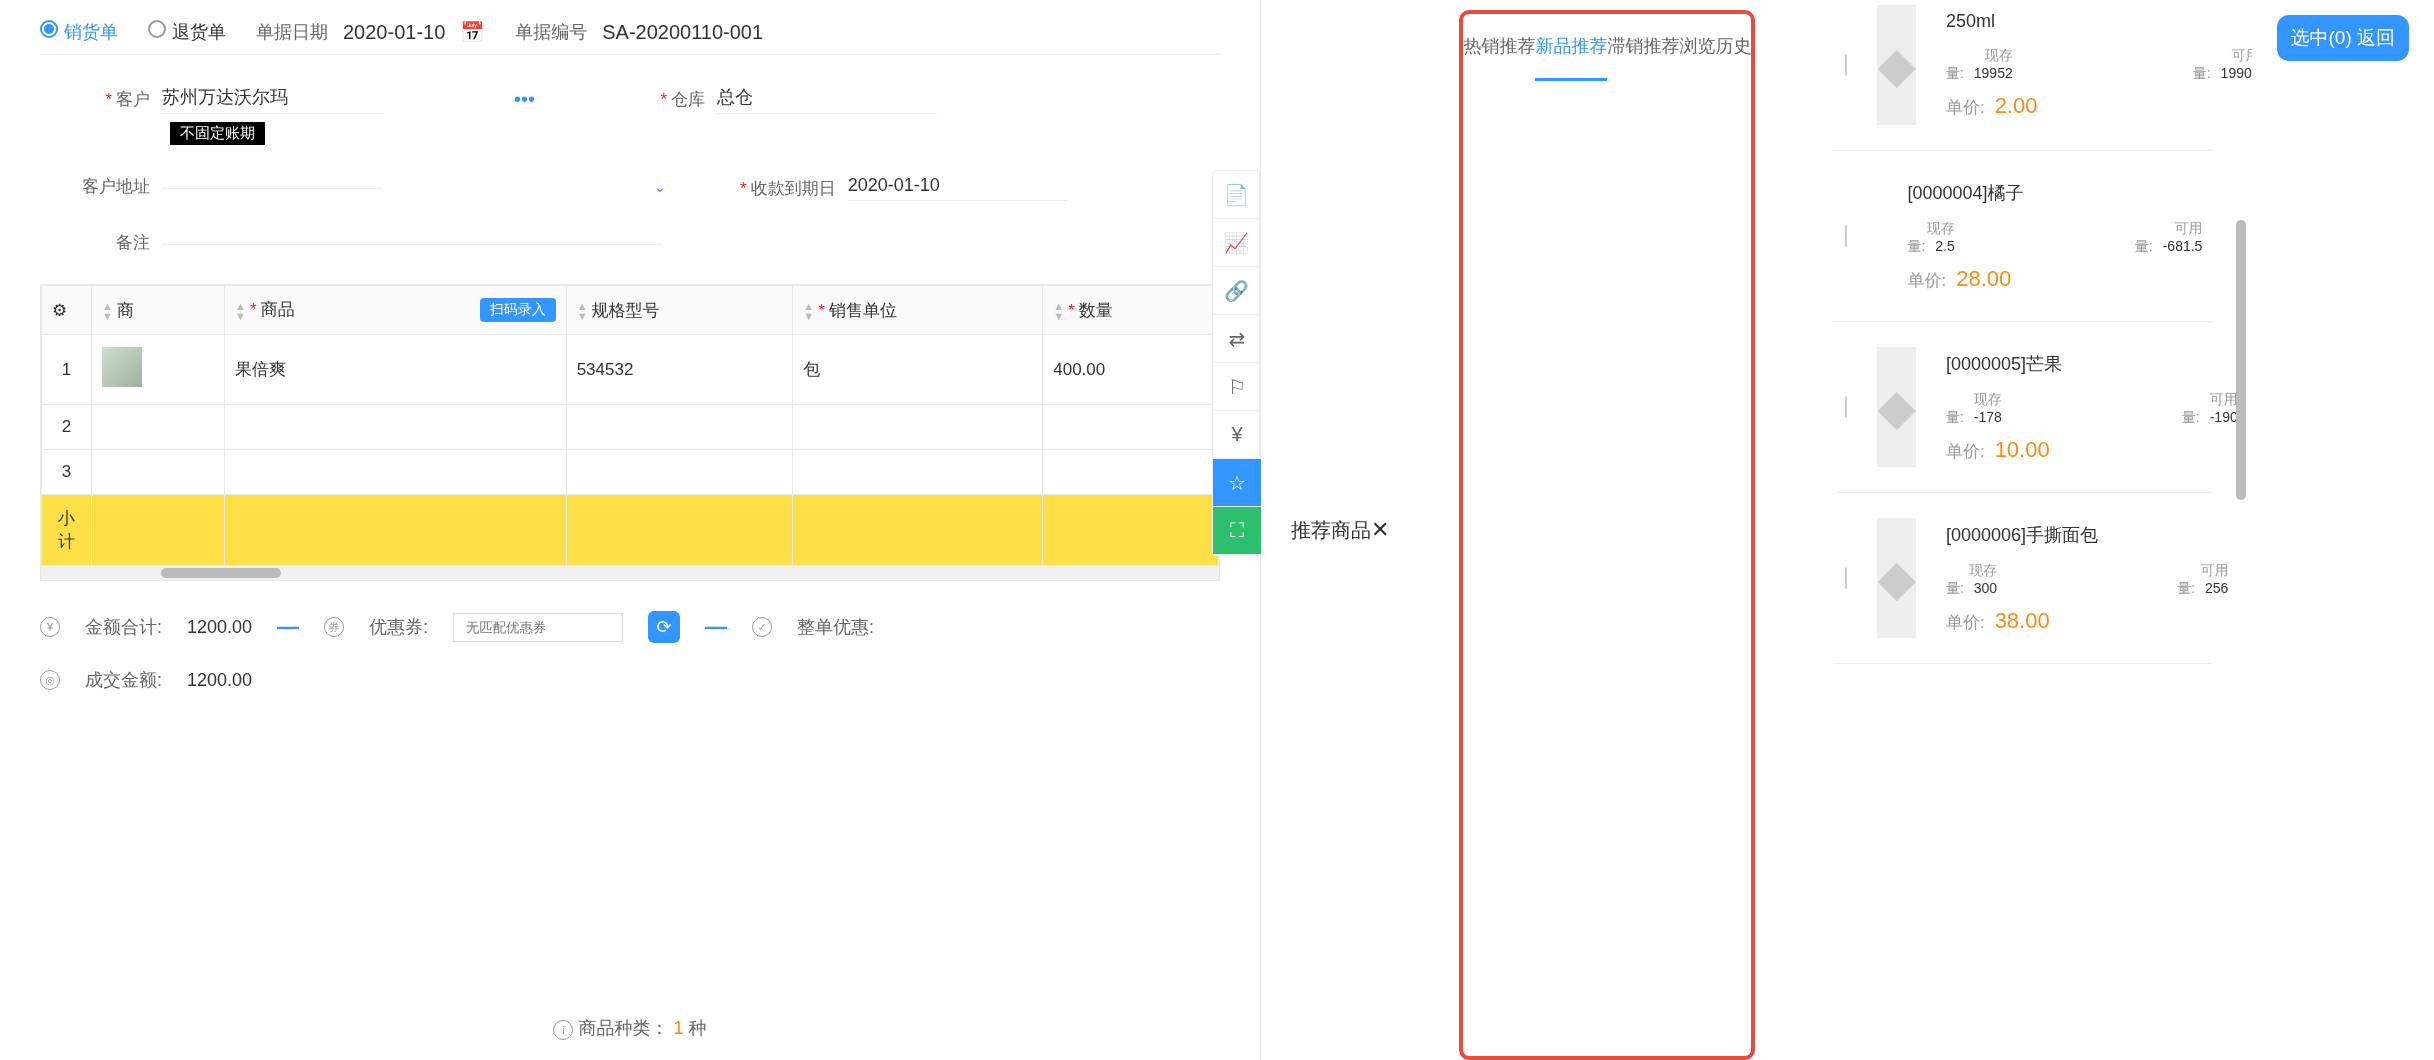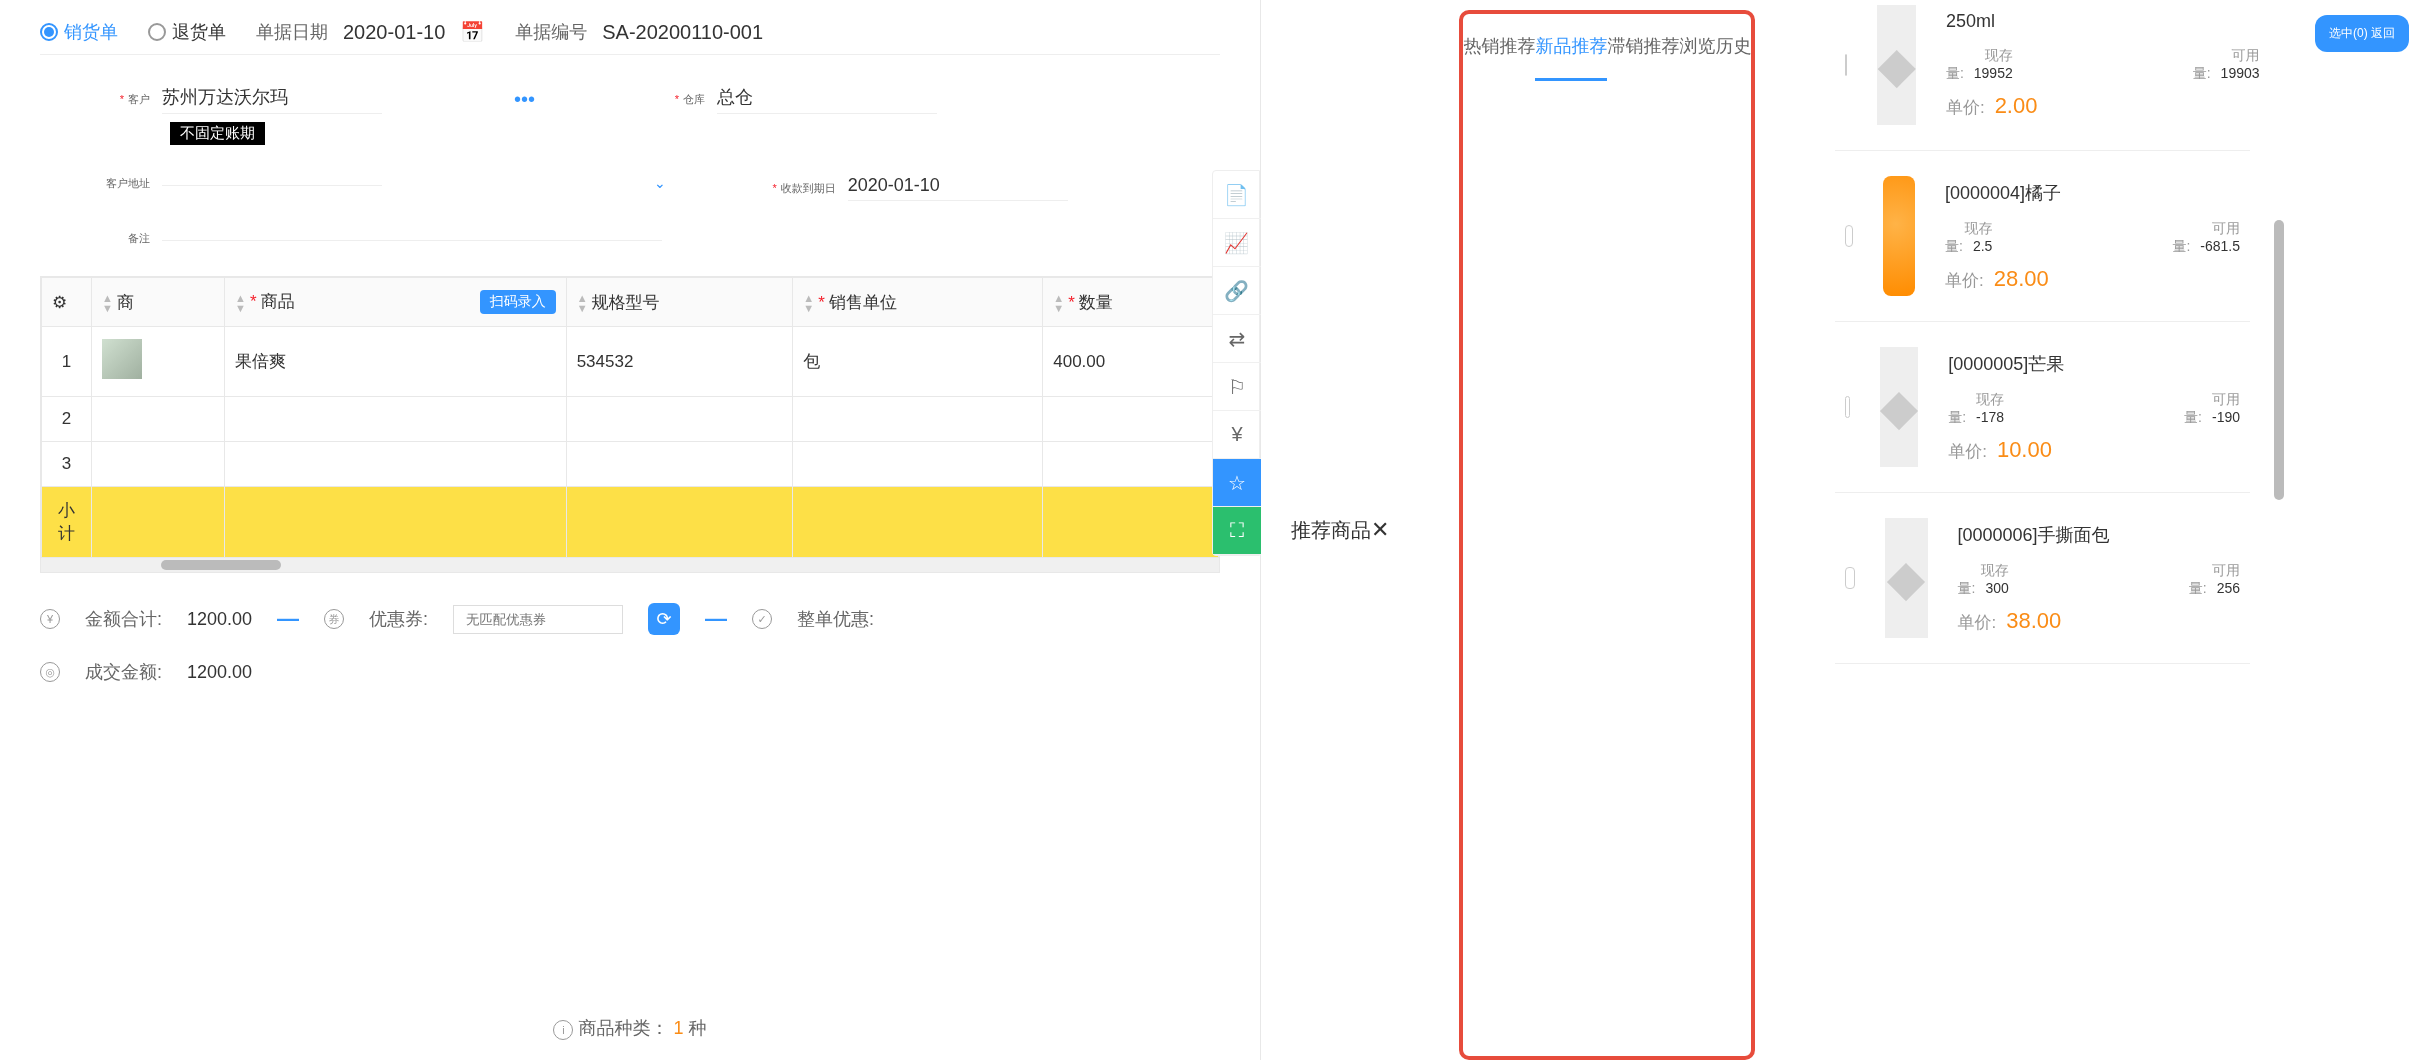--- a/index.html
+++ b/index.html
@@ -3,33 +3,33 @@
 <meta charset="utf-8">
 <style>
 * { box-sizing: border-box; margin: 0; padding: 0; }
 body { font-family: "Microsoft YaHei", Arial, sans-serif; font-size: 14px; color: #333; background: #f5f5f5; }
 .app { display: flex; width: 2434px; height: 1060px; }
 .left-panel { width: 1260px; background: #fff; padding: 20px 40px; position: relative; }
 .right-panel { width: 1174px; background: #fff; border-left: 1px solid #e8e8e8; display: flex; flex-direction: row; }
 
 
 .doc-tabs { display: flex; align-items: center; gap: 30px; border-bottom: 1px solid #eee; padding-bottom: 10px; }
-.tab-radio { display: flex; align-items: center; gap: 6px; font-size: 18px; cursor: pointer; }
+.tab-radio { display: flex; align-items: flex-start; gap: 6px; font-size: 18px; cursor: pointer; }
 .radio-dot { width: 18px; height: 18px; border: 2px solid #999; border-radius: 50%; display: inline-flex; align-items: center; justify-content: center; }
 .radio-dot.active { border-color: #3395ff; }
 .radio-dot.active::after { content: ""; width: 10px; height: 10px; background: #3395ff; border-radius: 50%; }
 .tab-radio.active { color: #3395ff; }
 .doc-meta { display: flex; align-items: center; gap: 15px; font-size: 18px; color: #666; }
 .doc-meta .val { color: #333; font-size: 20px; }
 .cal-icon { color: #3395ff; font-size: 20px; }
 
 
 .form-row { display: flex; align-items: flex-start; margin-top: 30px; gap: 60px; }
 .field { display: flex; align-items: center; gap: 12px; }
-.field-label { width: 110px; text-align: right; font-size: 11px; color: #666; }
+.field-label { width: 110px; text-align: right; font-size: 17px; color: #666; }
 .req { color: #f5222d; margin-right: 4px; }
 .field-val { font-size: 18px; color: #333; min-width: 220px; border-bottom: 1px solid #eee; padding-bottom: 4px; }
 .ellipsis-btn { color: #3395ff; font-size: 20px; cursor: pointer; margin-left: 120px; }
 .badge-red { background: #000000; color: #fff; padding: 2px 10px; font-size: 15px; display: inline-block; margin-top: 8px; margin-left: 130px; }
 .select-chevron { color: #3395ff; margin-left: 260px; }
 
 
 .table-wrap { margin-top: 30px; border: 1px solid #e8e8e8; }
 .tbl { width: 100%; border-collapse: collapse; }
 .tbl th, .tbl td { border: 1px solid #e8e8e8; padding: 12px 10px; text-align: left; font-size: 17px; }
@@ -76,21 +76,21 @@
 .prod-img { width: 120px; height: 120px; background: #eee; display: flex; align-items: center; justify-content: center; color: #ccc; font-size: 50px; }
 .prod-img.orange-fruit { background: radial-gradient(circle at 40% 40%, #ffb347, #ff8c00); border-radius: 8px; }
 .prod-info { flex: 1; }
 .prod-name { font-size: 18px; color: #333; margin-bottom: 15px; }
 .prod-stats { display: flex; gap: 180px; font-size: 14px; color: #999; text-align: right; }
 .prod-stats .v { color: #333; margin-left: 10px; }
 .prod-price { margin-top: 10px; font-size: 17px; color: #999; }
 .prod-price .p { color: #fa8c16; font-size: 22px; font-weight: 500; margin-left: 10px; }
 
 .rp-footer { padding: 15px 25px; text-align: right; }
-.sel-return-btn { background: #3395ff; color: #fff; padding: 10px 14px; border-radius: 12px; font-size: 12px; cursor: pointer; display: inline-block; }
+.sel-return-btn { background: #3395ff; color: #fff; padding: 10px 14px; border-radius: 12px; font-size: 19px; cursor: pointer; display: inline-block; }
 </style>
 </head>
 <body>
 
 <div class="app">
 
   <div class="left-panel">
     <div class="doc-tabs">
       <div class="tab-radio active">
         <span class="radio-dot active"></span>

